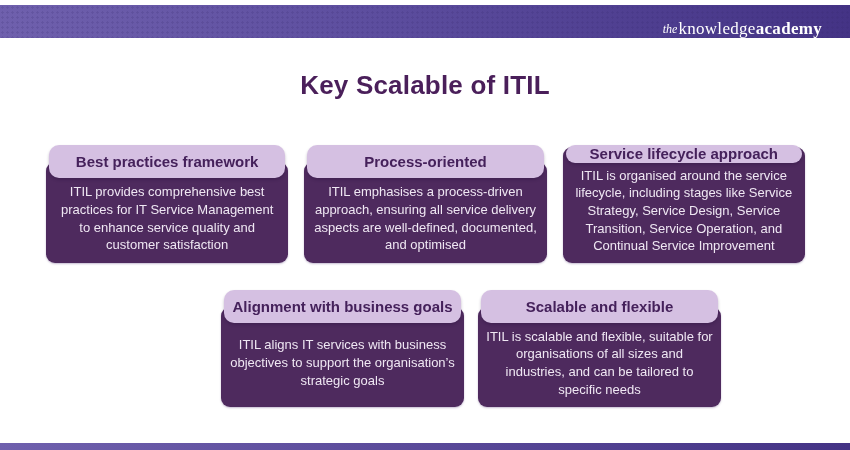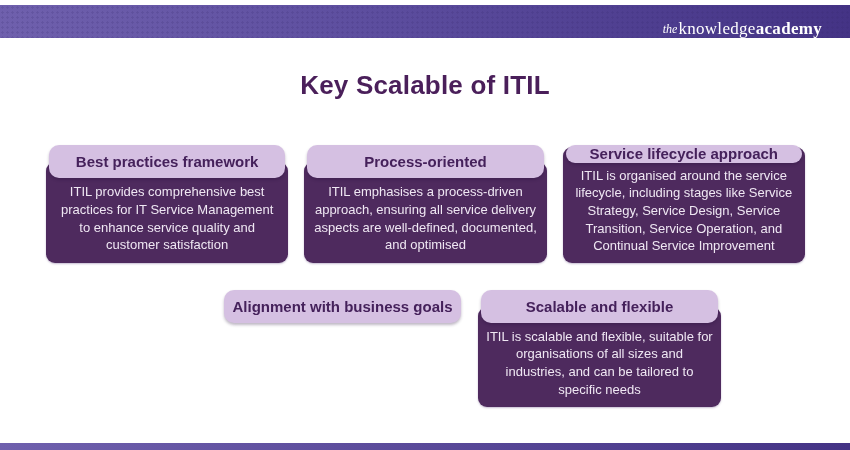--- a/index.html
+++ b/index.html
@@ -82,20 +82,21 @@
     </div>
     <div class="card">
       <div class="pill">Service lifecycle approach</div>
       <div class="cardbody">ITIL is organised around the service lifecycle, including stages like Service Strategy, Service Design, Service Transition, Service Operation, and Continual Service Improvement</div>
     </div>
   </div>
 
   <div class="row row2">
     <div class="card">
       <div class="pill">Alignment with business goals</div>
+      <div class="cardbody">ITIL aligns IT services with business objectives to support the organisation’s strategic goals</div>
     </div>
     <div class="card">
       <div class="pill">Scalable and flexible</div>
       <div class="cardbody">ITIL is scalable and flexible, suitable for organisations of all sizes and industries, and can be tailored to specific needs</div>
     </div>
   </div>
 
   <div class="bottombar"></div>
 
 </div>

